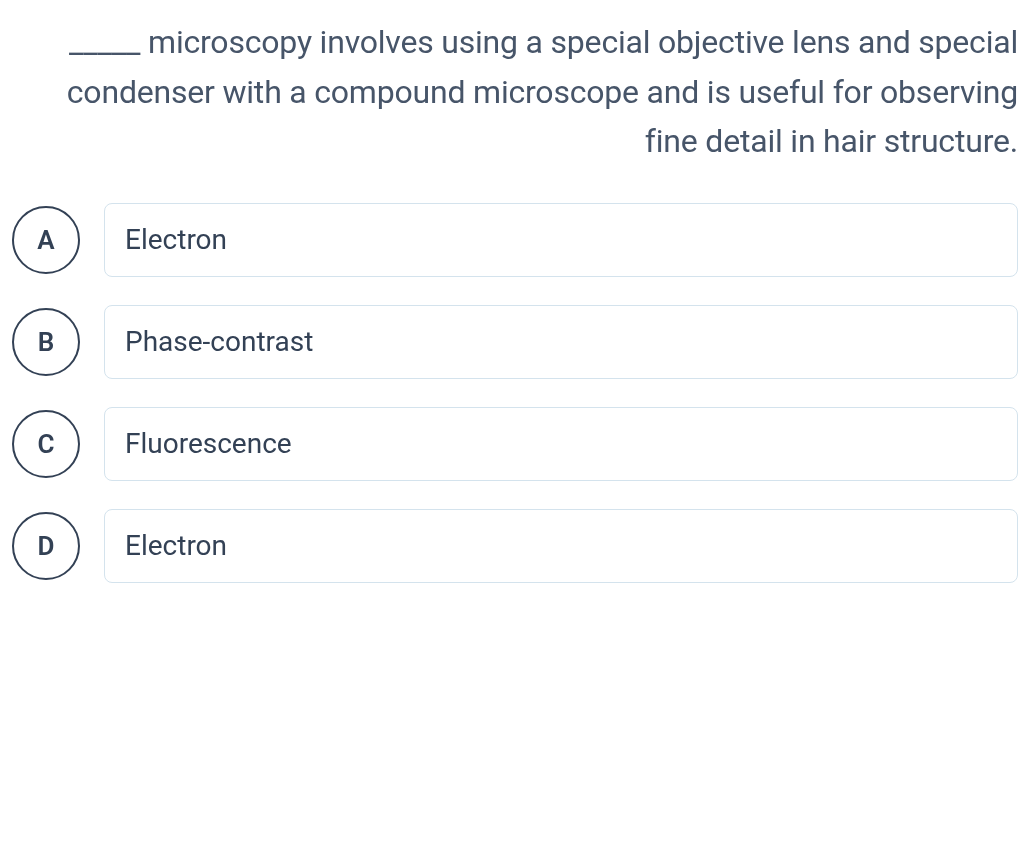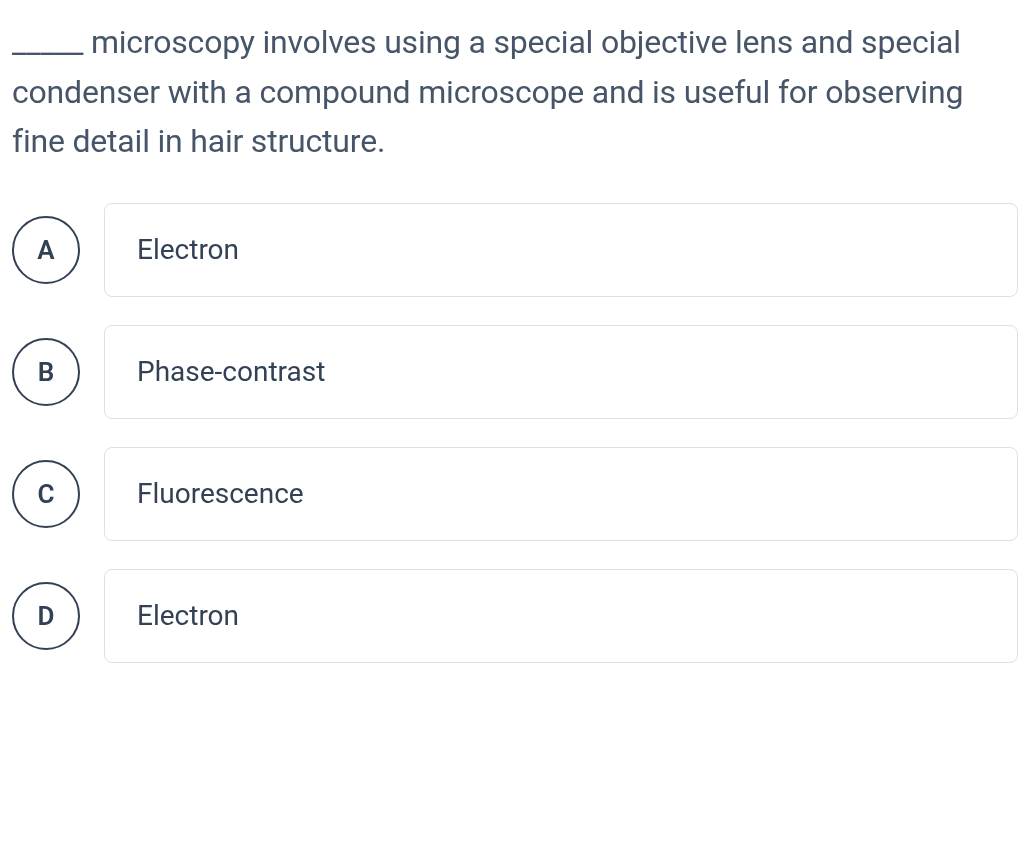--- a/index.html
+++ b/index.html
@@ -1,18 +1,19 @@
 <!DOCTYPE html>
 <html><head>
   <meta charset="utf-8">
   <style>
     * {
       margin: 0;
       padding: 0;
       box-sizing: border-box;
+      text-align: right;
     }
     body {
       font-family: -apple-system, BlinkMacSystemFont, 'Segoe UI', Roboto, Helvetica, Arial, sans-serif;
       background: #ffffff;
       width: 1030px;
       height: 844px;
       padding: 18px 12px;
     }
     .question-text {
       font-size: 32px;
@@ -44,26 +45,26 @@
       font-size: 26px;
       font-weight: 600;
       color: #334155;
       cursor: pointer;
       background: #ffffff;
     }
     .option-box {
       flex: 1;
       border: 1.5px solid #d4e3ed;
       border-radius: 8px;
-      padding: 24px 32px;
+      padding: 24px 20px;
       font-size: 28px;
       color: #334155;
       background: #ffffff;
       cursor: pointer;
-      height: 94px;
+      height: 74px;
       display: flex;
       align-items: center;
     }
   </style>
 </head>
 <body>
 
 <div class="question-text">_____ microscopy involves using a special objective lens and special condenser with a compound microscope and is useful for observing fine detail in hair structure.</div>
 
 <div class="options-list">

